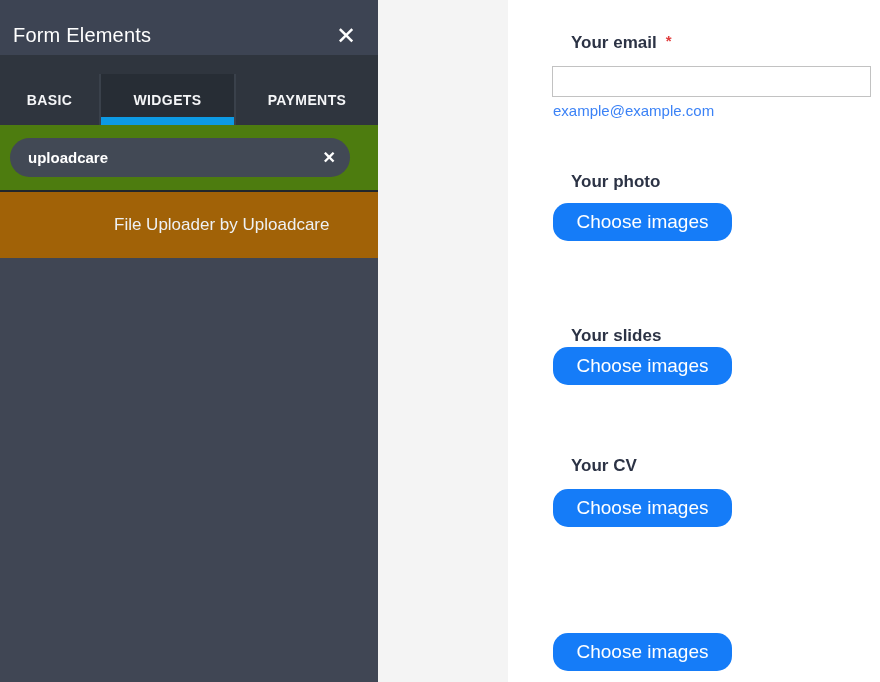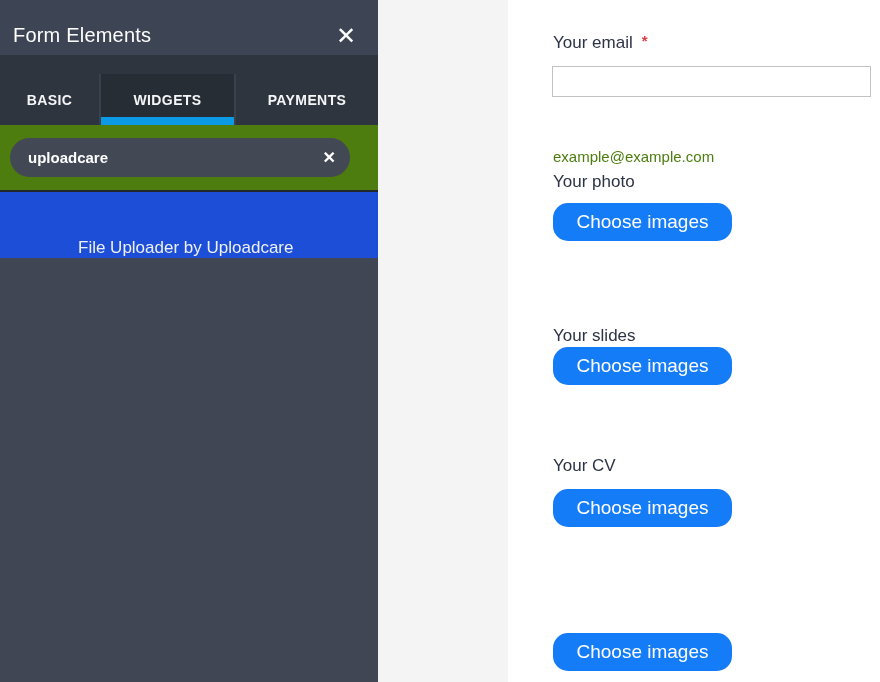--- a/index.html
+++ b/index.html
@@ -28,41 +28,41 @@
   .search-section { height:67px; background:#4d7c0f; border-bottom:2px solid #20262c;
                     padding:13px 0 0 10px; flex:0 0 auto; }
   .search-pill { position:relative; width:340px; height:39px; background:#424955;
                  border-radius:20px; display:flex; align-items:center; }
   .search-input { background:transparent; border:none; outline:none; color:#ffffff;
                   font-size:15px; font-weight:600; padding:0 40px 0 18px; width:100%;
                   font-family:"Liberation Sans", sans-serif; }
   .search-clear { position:absolute; right:14px; top:50%; transform:translateY(-50%);
                   color:#ffffff; font-size:16px; font-weight:700; cursor:pointer; line-height:1; }
 
-  .result-row { height:66px; background:#1d4ed8; display:flex; align-items:flex-end;
-                cursor:pointer; flex:0 0 auto; }
+  .result-row { height:66px; background:#a16207; display:flex; align-items:center;
+                cursor:pointer; flex:0 0 auto;padding-left:36px; }
   .result-icon { width:57px; flex:0 0 auto; border-right:3px solid #333a45;
                  background:linear-gradient(100deg,#fefae3 0%,#fbe89a 45%,#f5cc3e 100%); }
   .result-label { display:flex; align-items:center; padding-left:21px;
                   color:#eef1f4; font-size:17px; font-weight:400; }
   .panel-fill { flex:1 1 auto; background:#404654; }
 
   
   .gutter { position:absolute; left:378px; top:0; width:130px; height:682px; background:#f4f4f4; }
 
   
   .form-pane { position:absolute; left:508px; top:0; width:372px; height:682px; background:#ffffff; }
   .fgroup { position:absolute; left:45px; }
-  .flabel { font-size:17px; font-weight:400; color:#2c3345; white-space:nowrap; }
+  .flabel { font-size:17px; font-weight:700; color:#2c3345; white-space:nowrap;margin-left:18px; }
   .req { color:#e03e3e; font-size:15px; font-weight:700; margin-left:9px;
          position:relative; top:-2px; }
   .email-input { position:absolute; left:44px; top:66px; width:319px; height:31px;
                  border:1px solid #c2c2c2; background:#ffffff; outline:none;
                  font-size:15px; padding:0 8px; font-family:"Liberation Sans", sans-serif; }
-  .sublabel { position:absolute; left:45px; top:102px; font-size:15px; color:#4d7c0f;margin-top:46px; }
+  .sublabel { position:absolute; left:45px; top:102px; font-size:15px; color:#3b82f6; }
   .choose-btn { width:179px; height:38px; background:#157cf8; border:none; border-radius:15px;
                 color:#ffffff; font-size:19px; font-weight:400; cursor:pointer;
                 font-family:"Liberation Sans", sans-serif; }
 </style>
 </head>
 <body>
 
 <div class="stage">
 
   <div class="panel">

